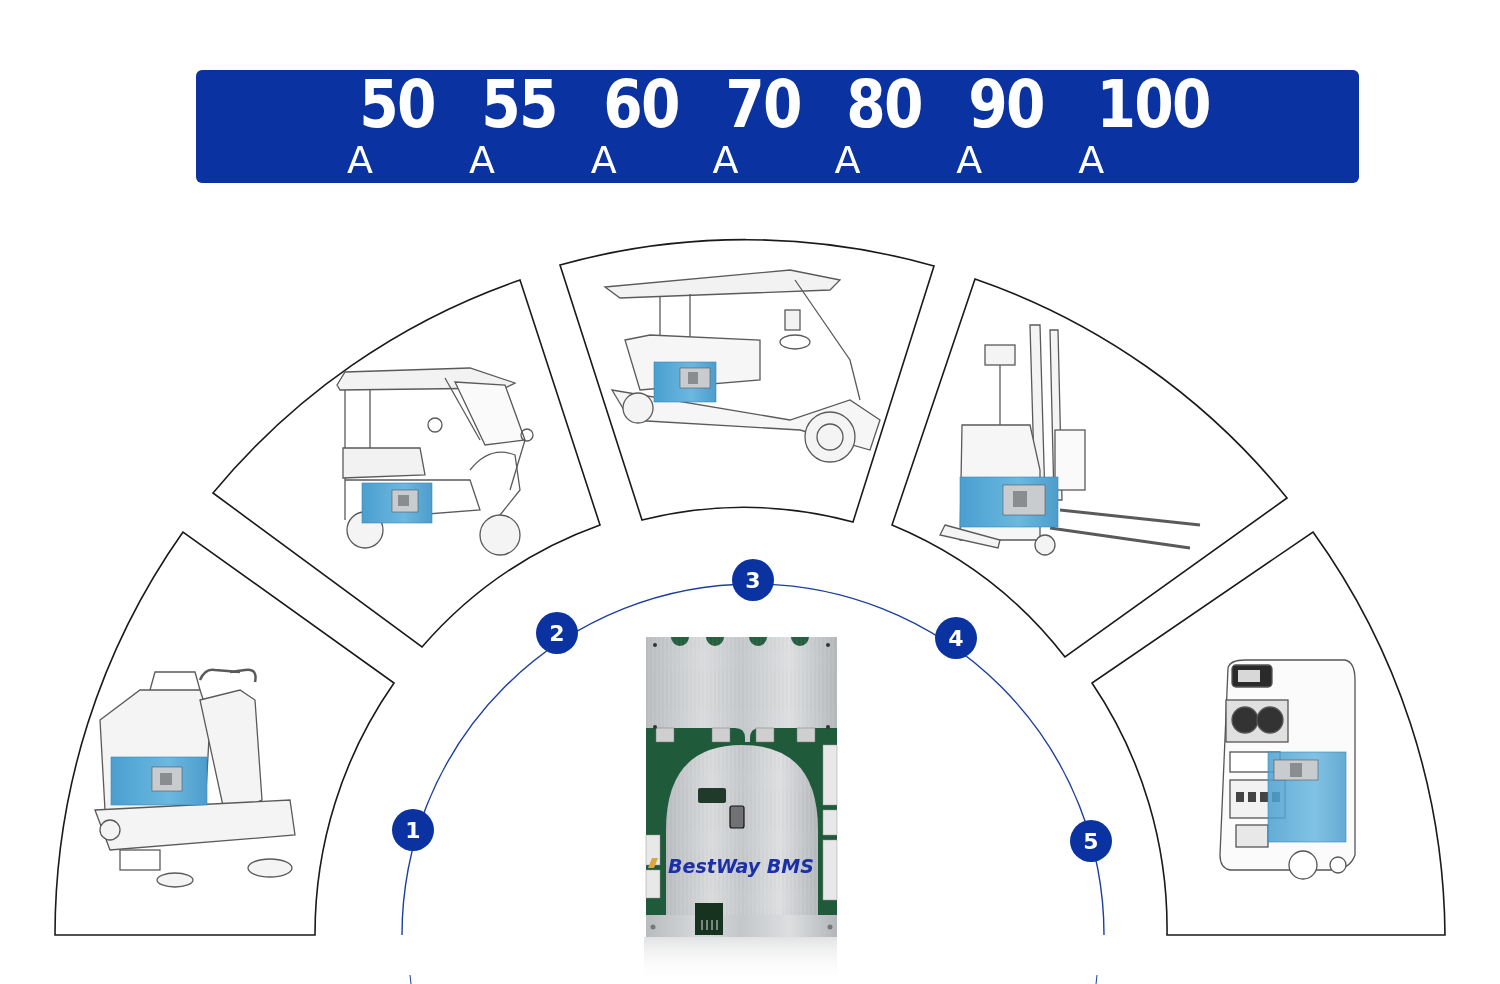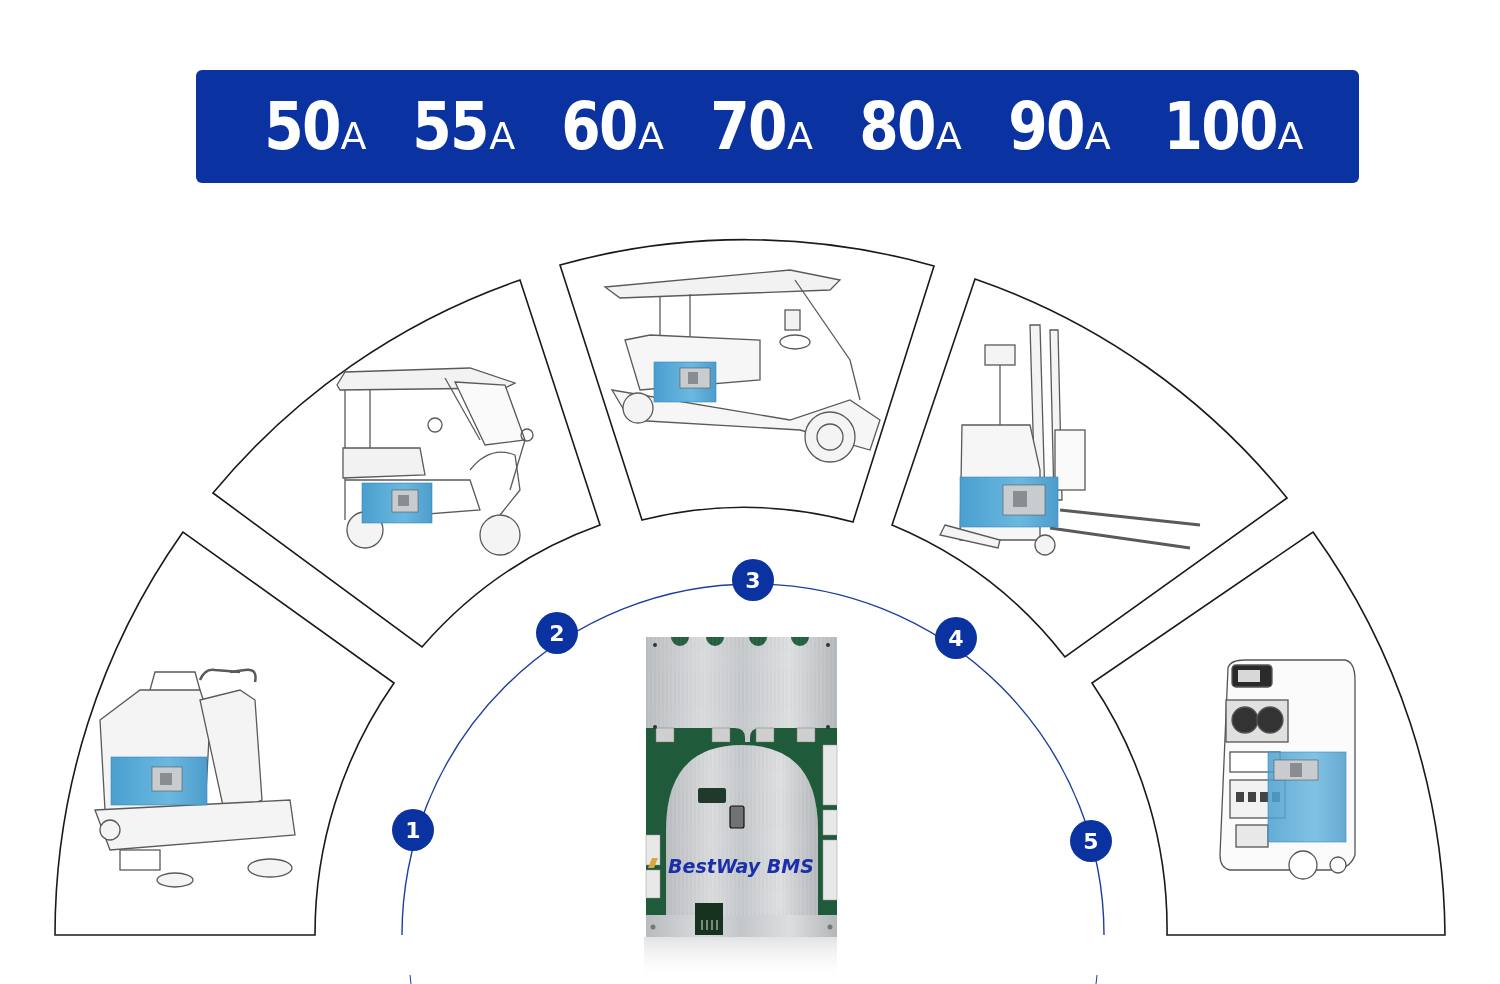--- a/index.html
+++ b/index.html
@@ -1,21 +1,21 @@
 <!DOCTYPE html>
 <html><head>
 <meta charset="utf-8">
 <style>
   html, body { margin: 0; padding: 0; background: #ffffff; }
   body { width: 1500px; height: 984px; position: relative; overflow: hidden;
          font-family: "DejaVu Sans", "Liberation Sans", sans-serif; }
   .banner { position: absolute; left: 196px; top: 70px; width: 1163px; height: 113px;
             background: #0a32a0; border-radius: 6px; display: flex; align-items: center;
             justify-content: center; gap: 34px; }
-  .rating { color: #ffffff; display: flex; align-items: baseline; }
+  .rating { color: #ffffff; display: flex; align-items: baseline; flex-direction: column; }
   .rating .num { font-family: "DejaVu Sans", sans-serif; font-weight: bold; font-size: 66px;
                  letter-spacing: -2px; line-height: 1; transform: scaleX(0.86); transform-origin: right center; }
   .rating .unit { font-family: "DejaVu Sans", sans-serif; font-size: 38px; margin-left: 1px; }
   svg.diagram { position: absolute; left: 0; top: 0; }
   .badge-label { font-family: "DejaVu Sans", sans-serif; font-weight: bold; font-size: 22px; fill: #ffffff; }
   .bms-text { font-family: "DejaVu Sans", sans-serif; font-weight: bold; font-style: italic; font-size: 19px; }
 </style>
 </head>
 <body>
 

